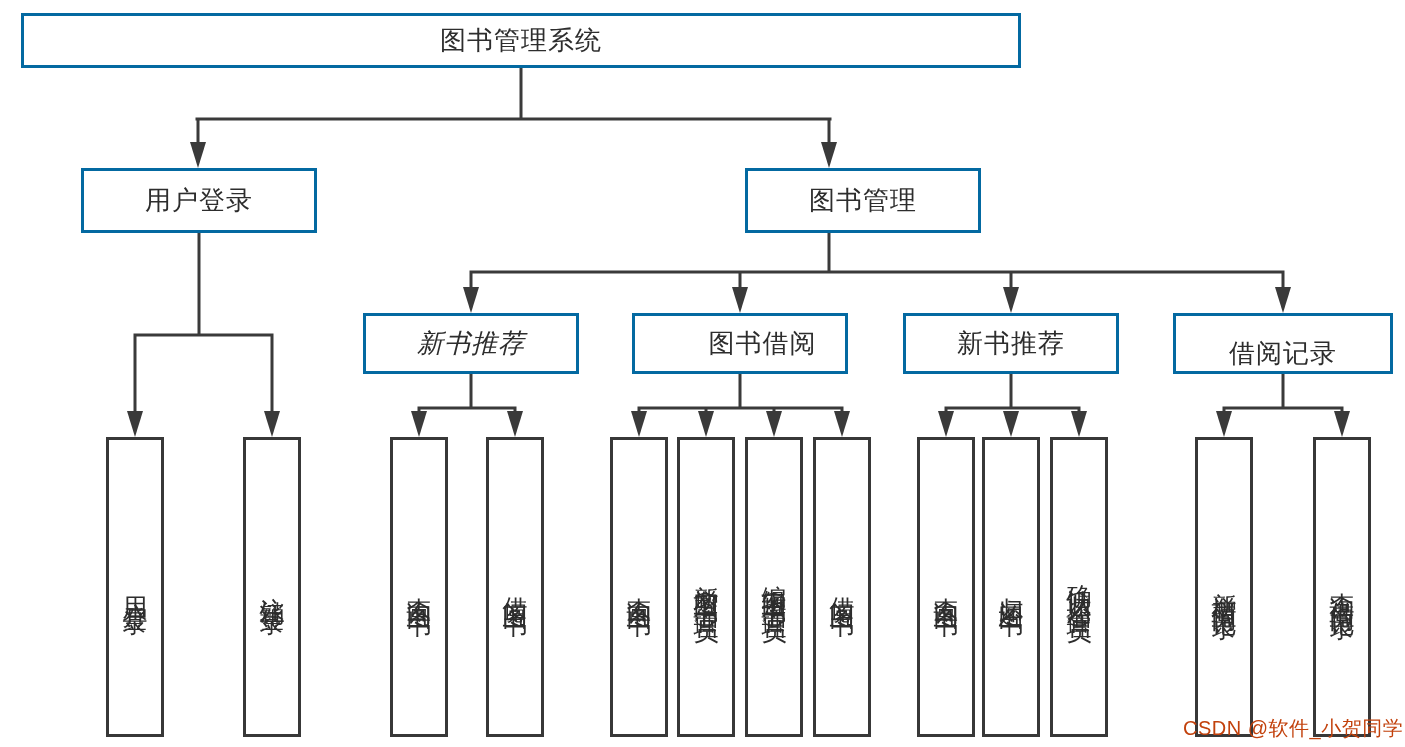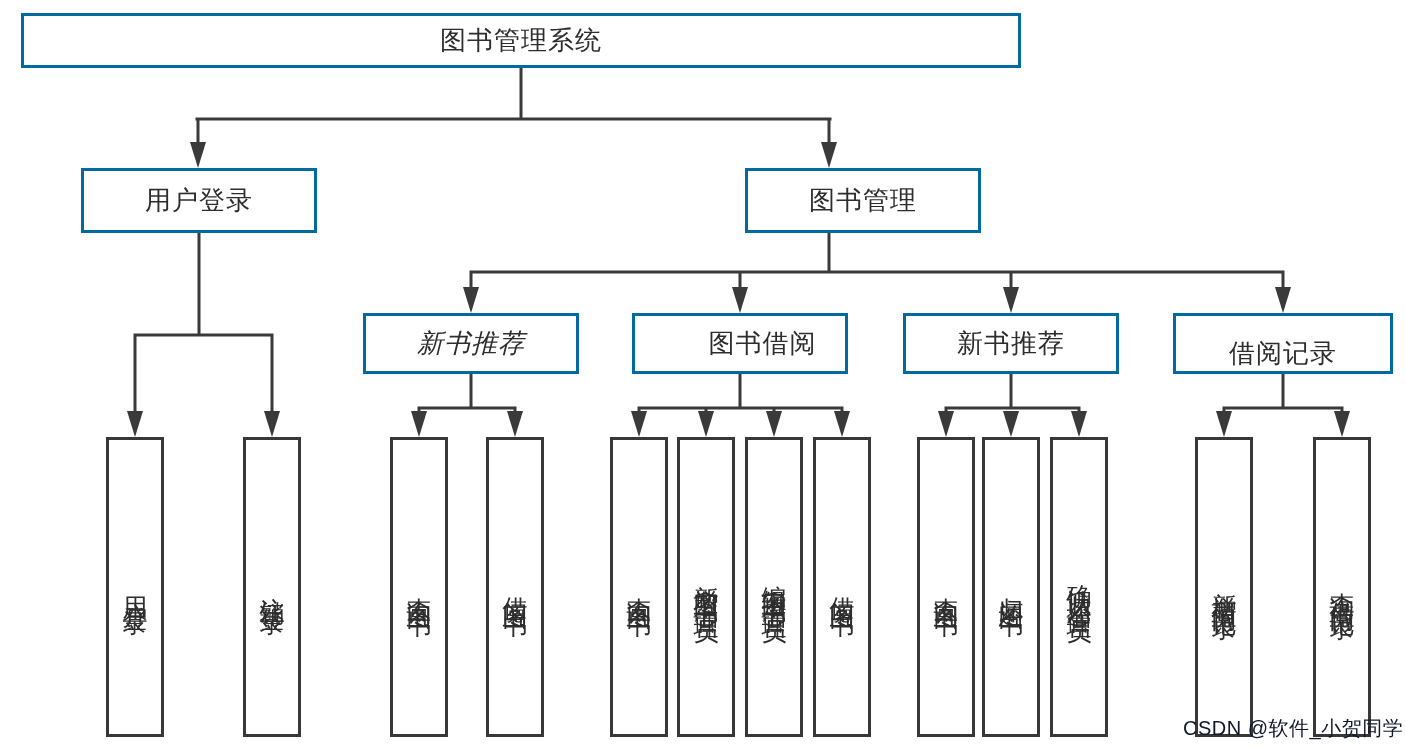--- a/index.html
+++ b/index.html
@@ -38,21 +38,21 @@
     letter-spacing:5px;
     line-height:1;
   }
   .lvl1 { left:21px; top:13px; width:1000px; height:55px; }
   .lvl2 { top:168px; width:236px; height:65px; }
   .lvl3 { top:313px; width:216px; height:61px; }
   #watermark {
     position:absolute;
     left:1183px; top:715px;
     font-size:20px;
-    color:#0f172a;
+    color:#c2410c;
     letter-spacing:0.5px;
     z-index:5;
     white-space:nowrap;
   }
   svg line, svg path { stroke:#3a3a3a; stroke-width:3; stroke-linecap:square; fill:none; }
   svg polygon { fill:#3a3a3a; stroke:none; }
 </style>
 </head>
 <body>
 

